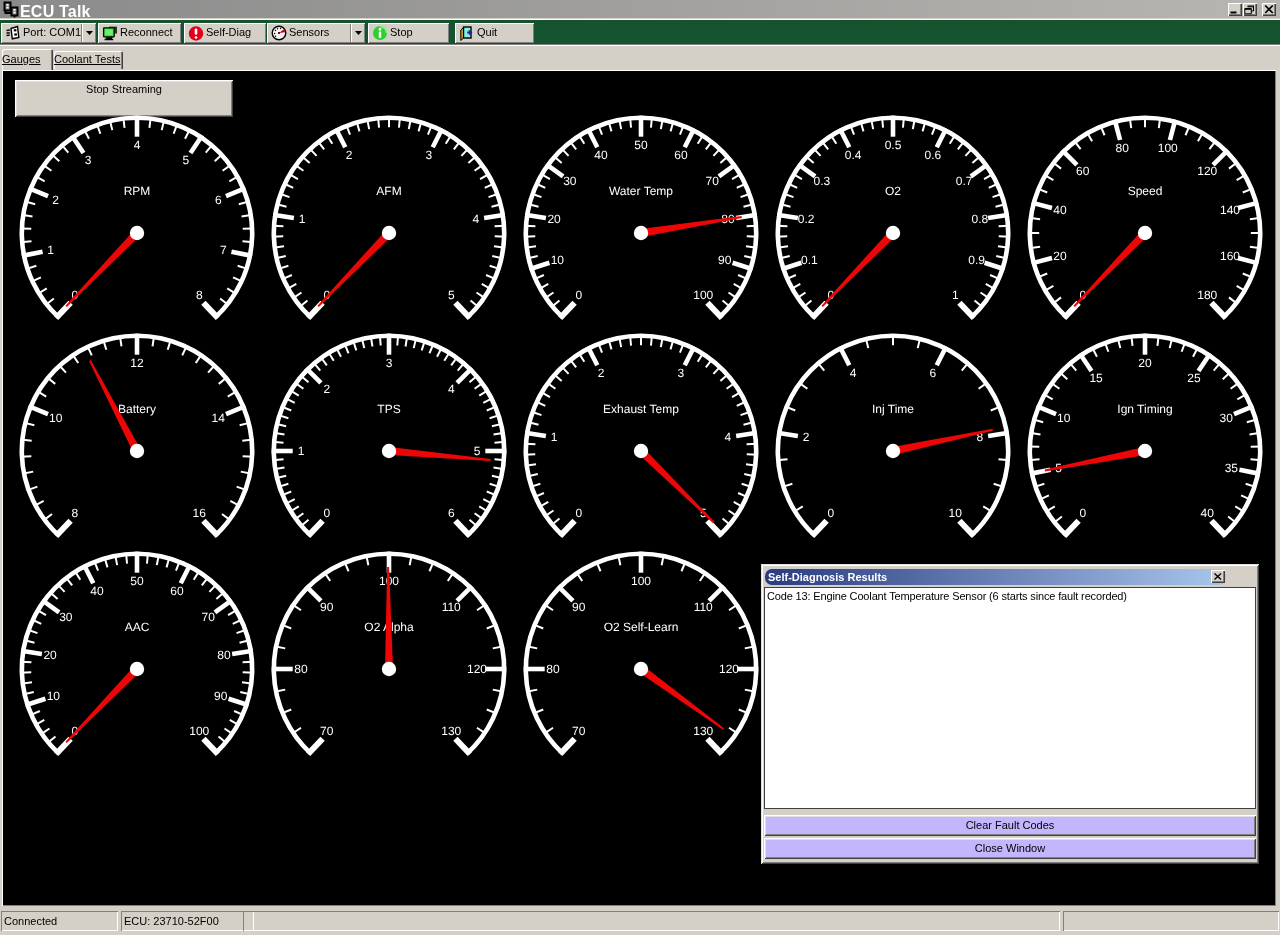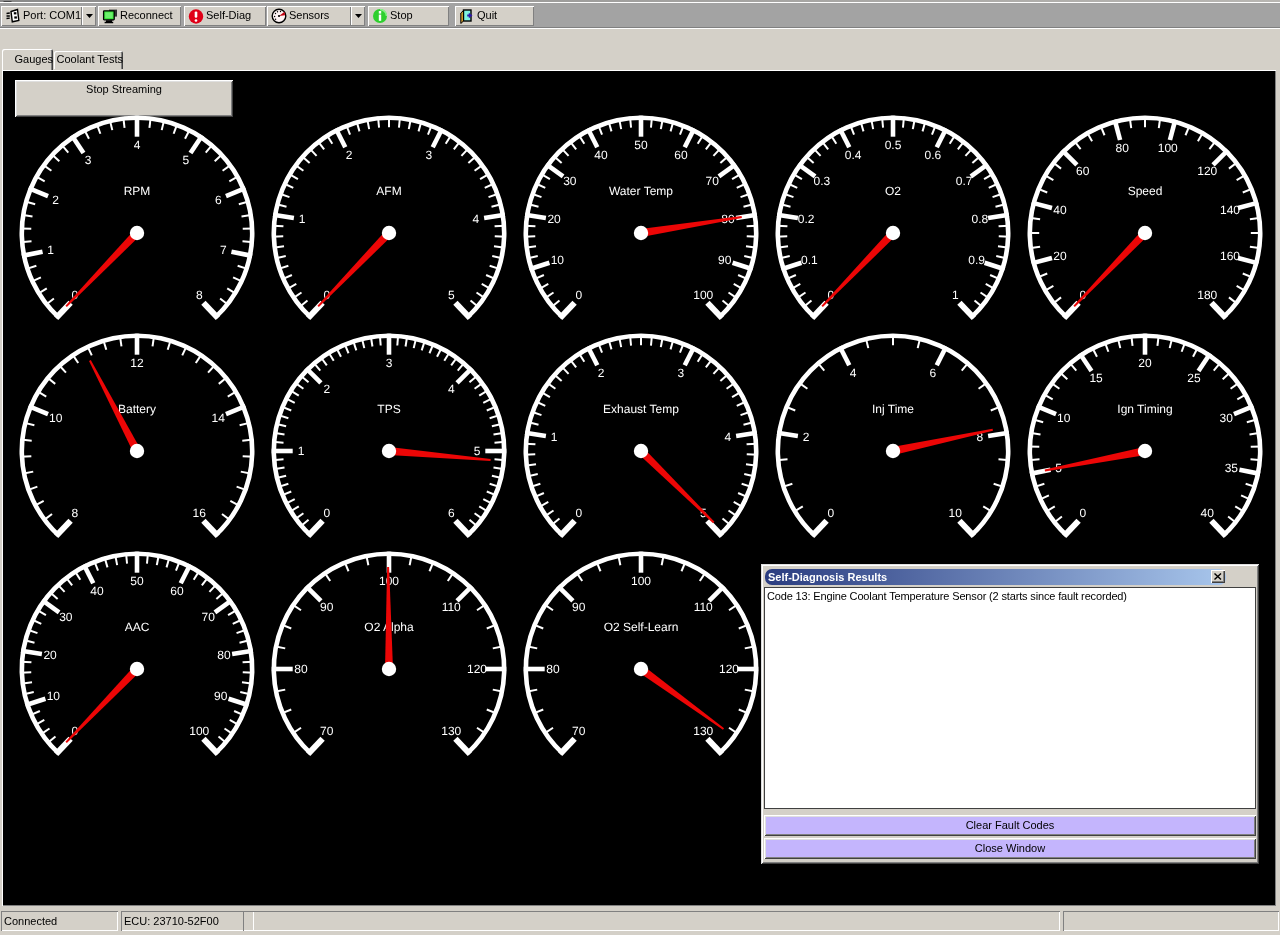--- a/index.html
+++ b/index.html
@@ -6,31 +6,31 @@
 body { -webkit-font-smoothing:antialiased; font-family:"Liberation Sans", sans-serif; font-size:11px; background:#D4D0C8; position:relative; }
 .abs { position:absolute; }
 
 #titlebar { left:0; top:0; width:1280px; height:18px;
   background:linear-gradient(to right,#8a8a8a,#b8b6b2); color:#fff; font-weight:bold; }
 #titletext { left:20px; top:3px; font-size:16px; letter-spacing:0.2px; }
 .capbtn { width:14px; height:13px; top:3px; background:#D4D0C8;
   box-shadow: inset 1px 1px 0 #fff, inset -1px -1px 0 #404040, inset -2px -2px 0 #808080; }
 .capbtn svg { position:absolute; left:1px; top:1px; }
 
-#toolbar { left:0px; top:2px; width:1280px; height:27px; background:#a3a3a3;
+#toolbar { left:0px; top:19px; width:1280px; height:27px; background:#14532d;
   border-top:1px solid #fff; border-bottom:1px solid #fff; box-shadow: inset 0 -1px 0 #808080; }
 .tbtn { position:absolute; top:3px; height:20px; background:#D4D0C8;
   box-shadow: inset 1px 1px 0 #fff, inset -1px -1px 0 #808080; color:#000; }
 .tbtn .lbl { position:absolute; left:22px; top:3px; white-space:nowrap; }
 .ticon { position:absolute; left:4px; top:2px; width:16px; height:16px; }
 .tsep { position:absolute; top:1px; bottom:1px; width:0; border-left:1px solid #808080; border-right:1px solid #fff; }
 .darr { position:absolute; width:7px; height:4px; }
 
-.tab { position:absolute; background:#D4D0C8; text-align:right; color:#000;
-  box-shadow: inset 1px 1px 0 #fff, inset -1px 0 0 #404040, inset -2px 0 0 #808080; border-radius:2px 2px 0 0; }
+.tab { position:absolute; background:#D4D0C8; text-align:left; color:#000;
+  box-shadow: inset 1px 1px 0 #fff, inset -1px 0 0 #404040, inset -2px 0 0 #808080; border-radius:2px 2px 0 0;text-decoration:underline; }
 #tab1 { left:2px; top:49px; width:51px; height:21px; line-height:20px; z-index:3; }
 #tab2 { left:54px; top:51px; width:69px; height:18px; line-height:17px; }
 
 #page { left:2px; top:70px; width:1274px; height:836px; background:#000;
   box-shadow: inset 1px 1px 0 #fff, inset -1px -1px 0 #808080; }
 #stopbtn { left:15px; top:80px; width:218px; height:37px; background:#D4D0C8;
   box-shadow: inset 1px 1px 0 #fff, inset -1px -1px 0 #404040, inset 2px 2px 0 #dfdfdf, inset -2px -2px 0 #808080;
   text-align:center; line-height:19px; color:#000; }
 .gauge { position:absolute; }
 .gauge text { fill:#fff; font-family:"Liberation Sans",sans-serif; font-size:12px; text-rendering:geometricPrecision; }
@@ -883,21 +883,21 @@
 <div id="diag" class="abs">
   <div id="diagtitle">
       <span>Self-Diagnosis Results</span>
     <div id="diagx">
         <svg width="8" height="7" viewBox="0 0 8 7">
           <path d="M0.5 0.5 L7 6.5 M7 0.5 L0.5 6.5" stroke="#000" stroke-width="1.4"></path>
         </svg>
       </div>
   </div>
   <div id="diaglist">
-      <div>Code 13: Engine Coolant Temperature Sensor (2 starts since fault recorded)</div>
+      <div>Code 13: Engine Coolant Temperature Sensor (6 starts since fault recorded)</div>
     </div>
   <div class="diagbtn" style="top:251px">Clear Fault Codes</div>
   <div class="diagbtn" style="top:274px">Close Window</div>
 </div>
 <div id="statusbar" class="abs">
   <div class="spanel" style="left:1px;width:117px">
       <span>Connected</span>
     </div>
   <div class="spanel" style="left:121px;width:133px">
       <span>ECU: 23710-52F00</span>

